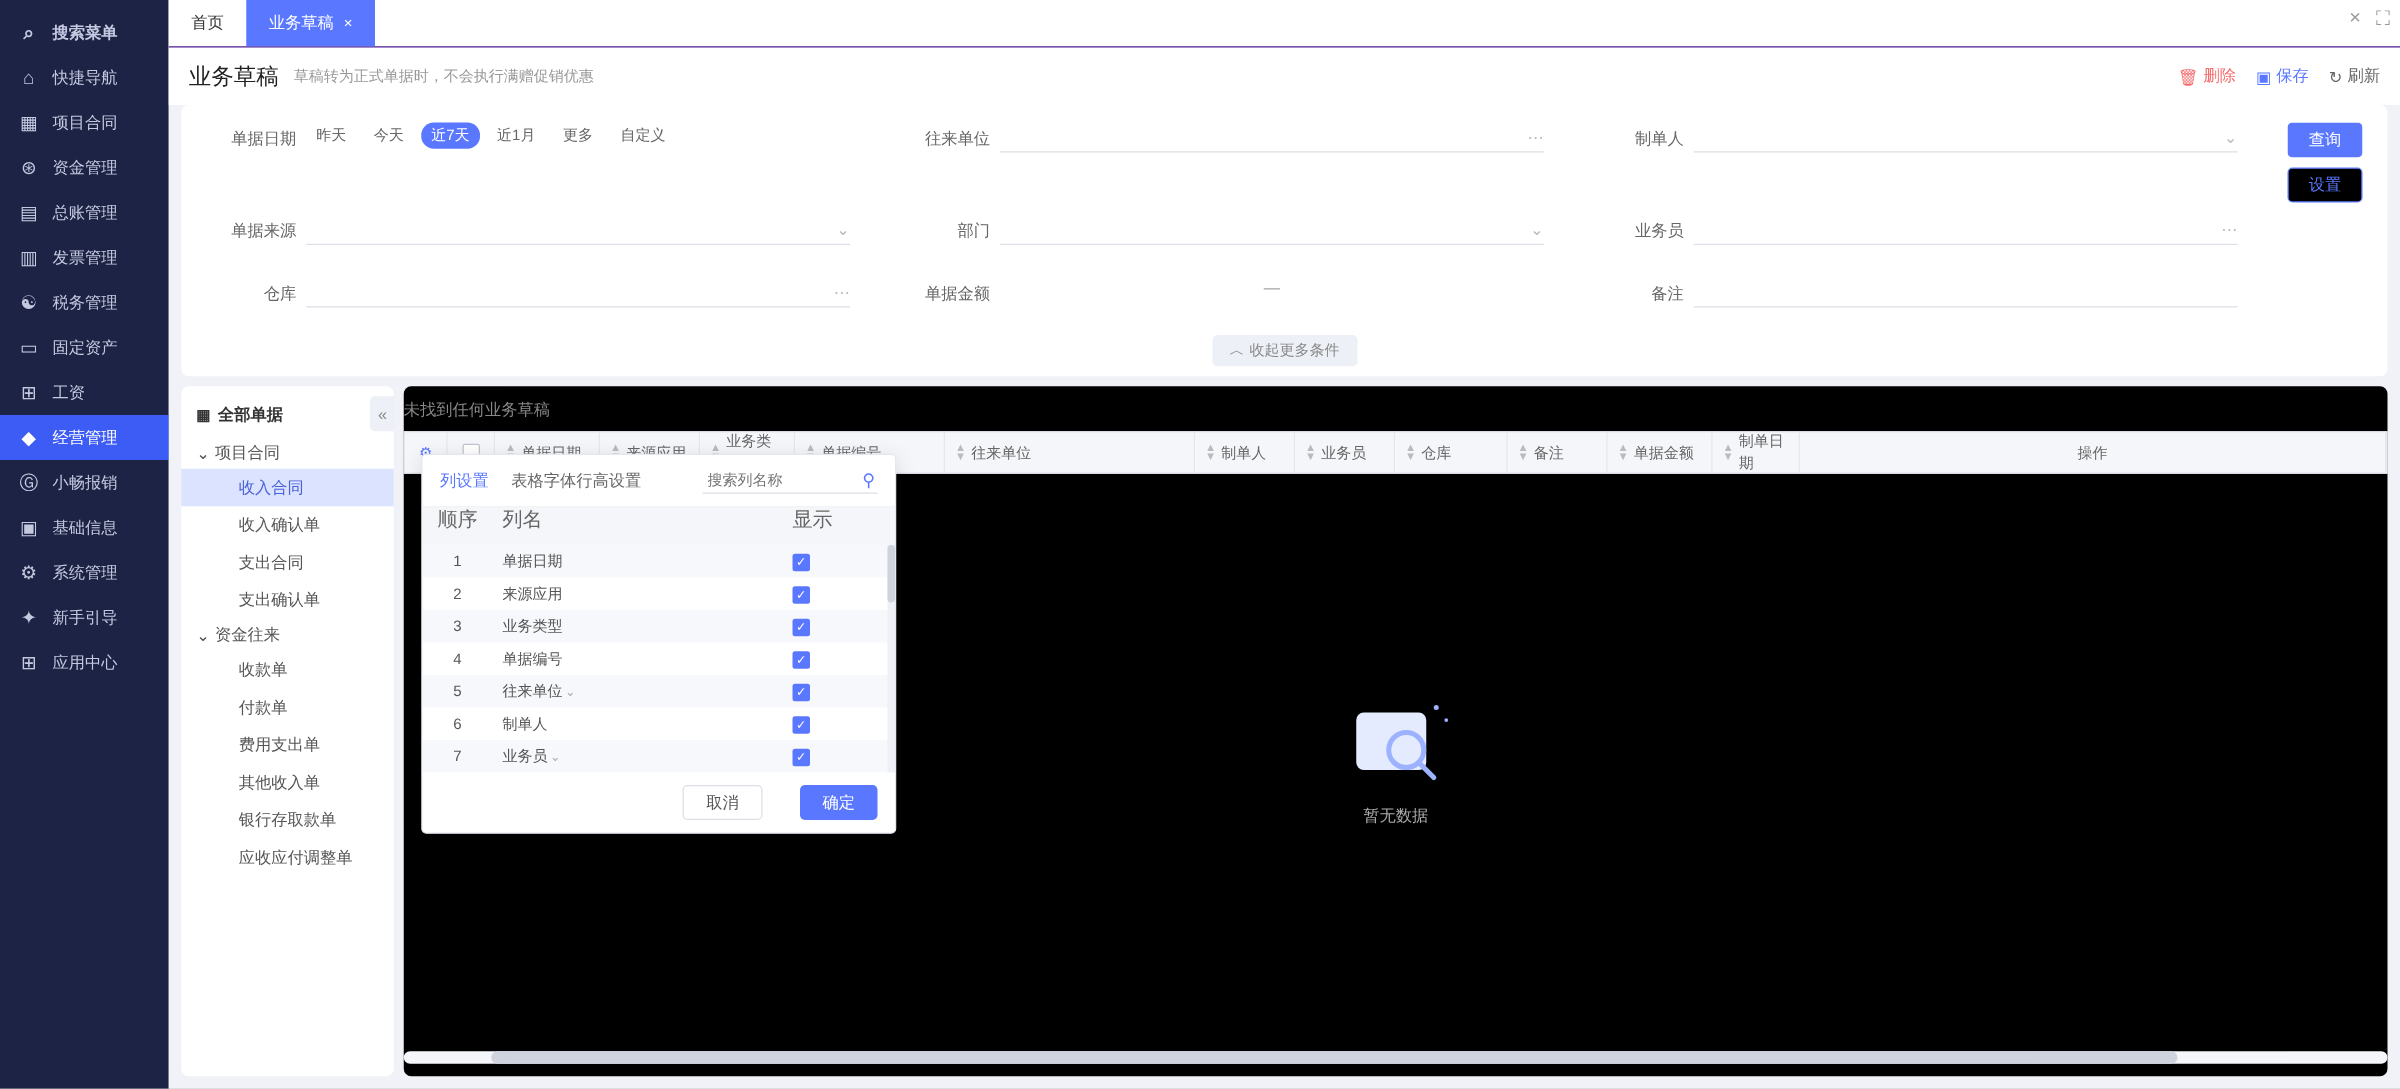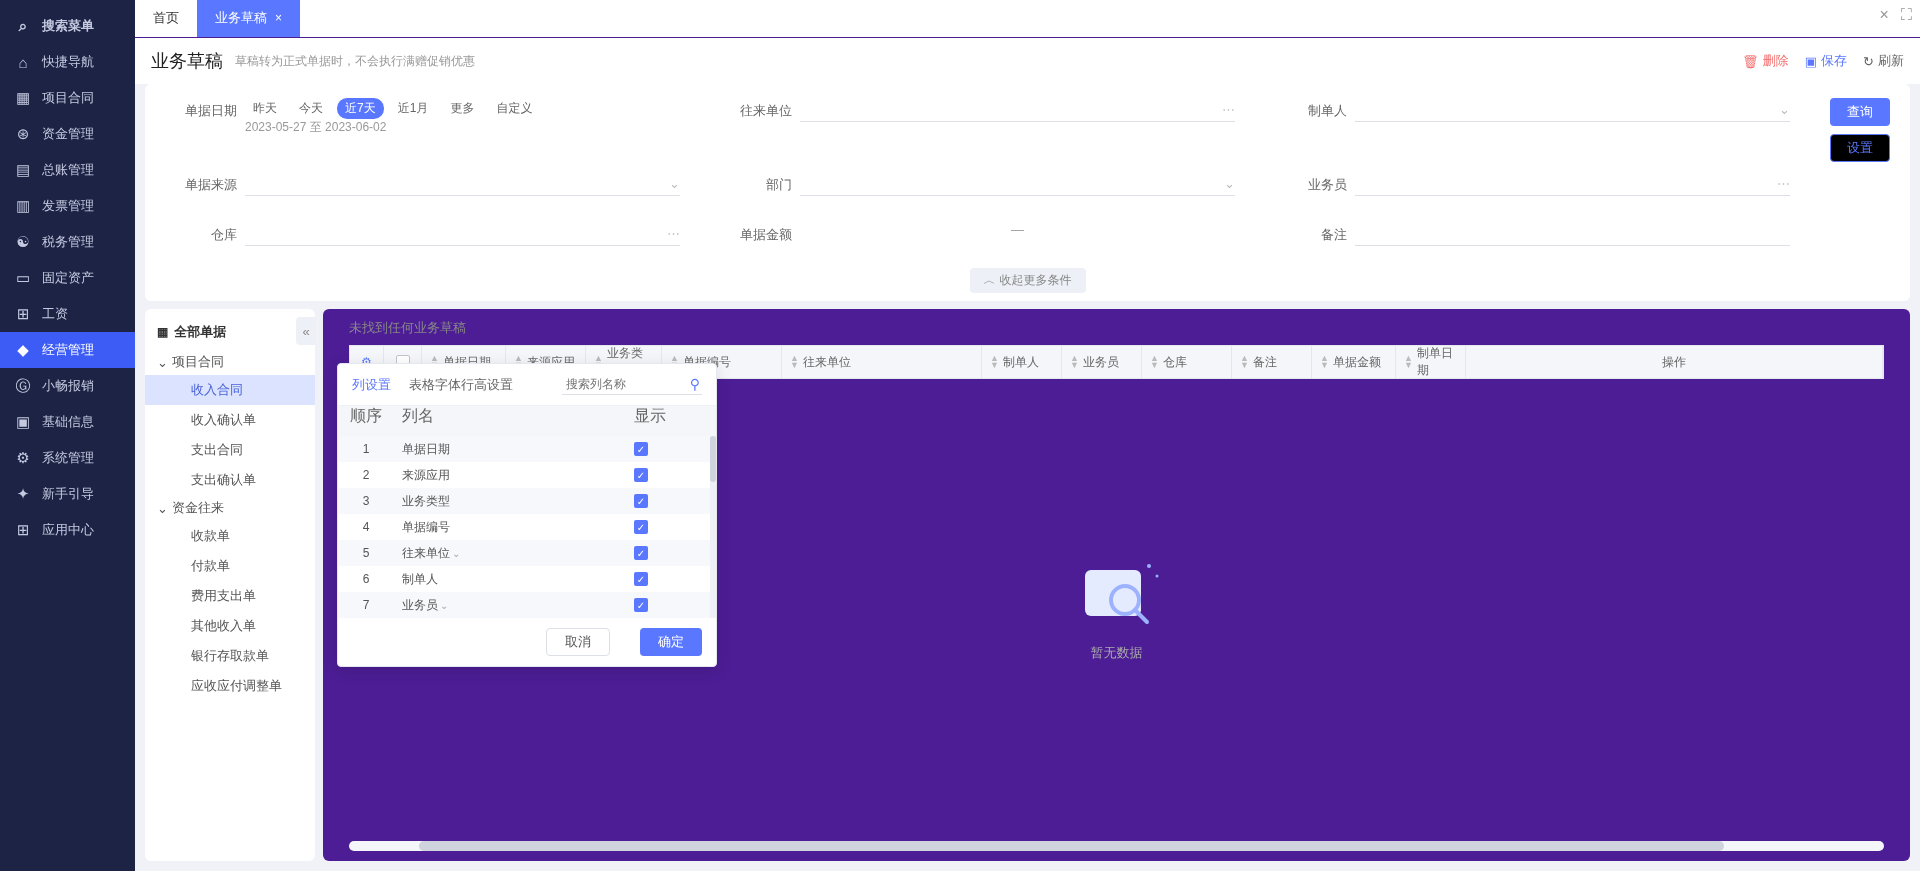--- a/index.html
+++ b/index.html
@@ -30,21 +30,21 @@
 .head-btn { display:flex; align-items:center; gap:4px; font-size:13px; cursor:pointer; color:#666; }
 .head-btn.danger { color:#f56c6c; }
 .head-btn.primary { color:#5a78ff; }
 
 
 .filter-panel { background:#fff; margin:0 10px 0 10px; border-radius:6px; padding:14px 20px 0 20px; position:relative; }
 .filter-grid { display:grid; grid-template-columns:1fr 1fr 1fr auto; gap:10px 40px; }
 .filter-cell { display:flex; align-items:flex-start; min-height:40px; }
 .filter-label { width:72px; text-align:right; color:#666; font-size:13px; padding-top:4px; flex-shrink:0; margin-right:8px; }
 .filter-body { flex:1; }
-.date-opts { display:flex; gap:6px; flex-wrap:wrap; align-items:center; margin-bottom:0; }
+.date-opts { display:flex; gap:6px; flex-wrap:wrap; align-items:center; margin-bottom:20px; }
 .date-opt { padding:2px 8px; border-radius:10px; cursor:pointer; color:#666; font-size:12px; }
 .date-opt.active { background:#5a78ff; color:#fff; }
 .date-range { font-size:12px; color:#999; }
 .fld-line { border-bottom:1px solid #dcdfe6; height:24px; display:flex; align-items:center; justify-content:flex-end; color:#bbb; cursor:pointer; }
 .dash { text-align:center; color:#999; width:100%; }
 .btn-col { display:flex; flex-direction:column; gap:8px; }
 .btn { height:28px; padding:0 16px; border-radius:4px; border:1px solid transparent; cursor:pointer; font-size:13px; display:flex; align-items:center; justify-content:center; }
 .btn-primary { background:#5a78ff; color:#fff; }
 .btn-outline { border-color:#5a78ff; color:#5a78ff; background:#000000; }
 .collapse-bar { text-align:center; padding:6px 0 8px; }
@@ -54,21 +54,21 @@
 .content { flex:1; display:flex; margin:8px 10px 10px 10px; gap:8px; min-height:0; }
 .side-tree { width:170px; background:#fff; border-radius:6px; padding:10px 0; position:relative; }
 .tree-head { display:flex; align-items:center; gap:6px; padding:4px 12px 8px; font-weight:bold; color:#333; }
 .tree-head .grid-icon { font-size:12px; }
 .tree-collapse { position:absolute; right:-1px; top:8px; width:20px; height:28px; background:#edf0f7; display:flex; align-items:center; justify-content:center; border-radius:4px 0 0 4px; color:#888; cursor:pointer; }
 .tree-group { padding:4px 12px; color:#555; display:flex; align-items:center; gap:4px; cursor:pointer; }
 .tree-leaf { padding:6px 12px 6px 46px; color:#555; cursor:pointer; font-size:13px; }
 .tree-leaf.sel { background:#dbe3ff; color:#4a62d8; }
 
 
-.table-area { flex:1; background:#4c1d95; border-radius:6px; padding:10px 26px; display:flex; flex-direction:column; position:relative; min-width:0; }
+.table-area { flex:1; background:#000000; border-radius:6px; padding:10px 0; display:flex; flex-direction:column; position:relative; min-width:0; }
 .empty-msg { color:#888; font-size:13px; margin-bottom:8px; }
 .tbl-head { display:flex; align-items:center; height:34px; background:#f5f6fa; border:1px solid #e5e7ef; }
 .th { display:flex; align-items:center; justify-content:flex-start; gap:4px; padding:0 8px; color:#666; font-size:12px; border-right:1px solid #e5e7ef; height:100%; position:relative; cursor:pointer; }
 .th .sort { font-size:9px; color:#bbb; line-height:7px; }
 .th-gear { width:34px; justify-content:center; color:#5a78ff; }
 .th-chk  { width:38px; justify-content:center; }
 .chk { width:14px; height:14px; border:1px solid #c0c4cc; border-radius:2px; background:#fff; }
 .th-date{width:84px}.th-src{width:80px}.th-biz{width:76px}.th-no{width:120px}.th-unit{width:200px}.th-mk{width:80px}.th-op{width:80px}.th-wh{width:90px}.th-note{width:80px}.th-amt{width:84px}.th-mkd{width:70px}.th-act{flex:1;justify-content:center}
 .tbl-body { flex:1; display:flex; flex-direction:column; align-items:center; justify-content:center; color:#aaa; }
 .empty-illus { width:100px; height:80px; margin-bottom:12px; position:relative; }
@@ -209,21 +209,20 @@
           <div class="filter-label">单据日期</div>
           <div class="filter-body">
             <div class="date-opts" id="date-opts">
                 <span class="date-opt">昨天</span>
                 <span class="date-opt">今天</span>
                 <span class="date-opt active">近7天</span>
                 <span class="date-opt">近1月</span>
                 <span class="date-opt">更多</span>
                 <span class="date-opt">自定义</span>
               </div>
-            <div class="date-range">2023-05-27 至 2023-06-02</div>
           </div>
         </div>
         <div class="filter-cell">
           <div class="filter-label">往来单位</div>
           <div class="filter-body">
               <div class="fld-line">
                 <span>⋯</span>
               </div>
             </div>
         </div>

